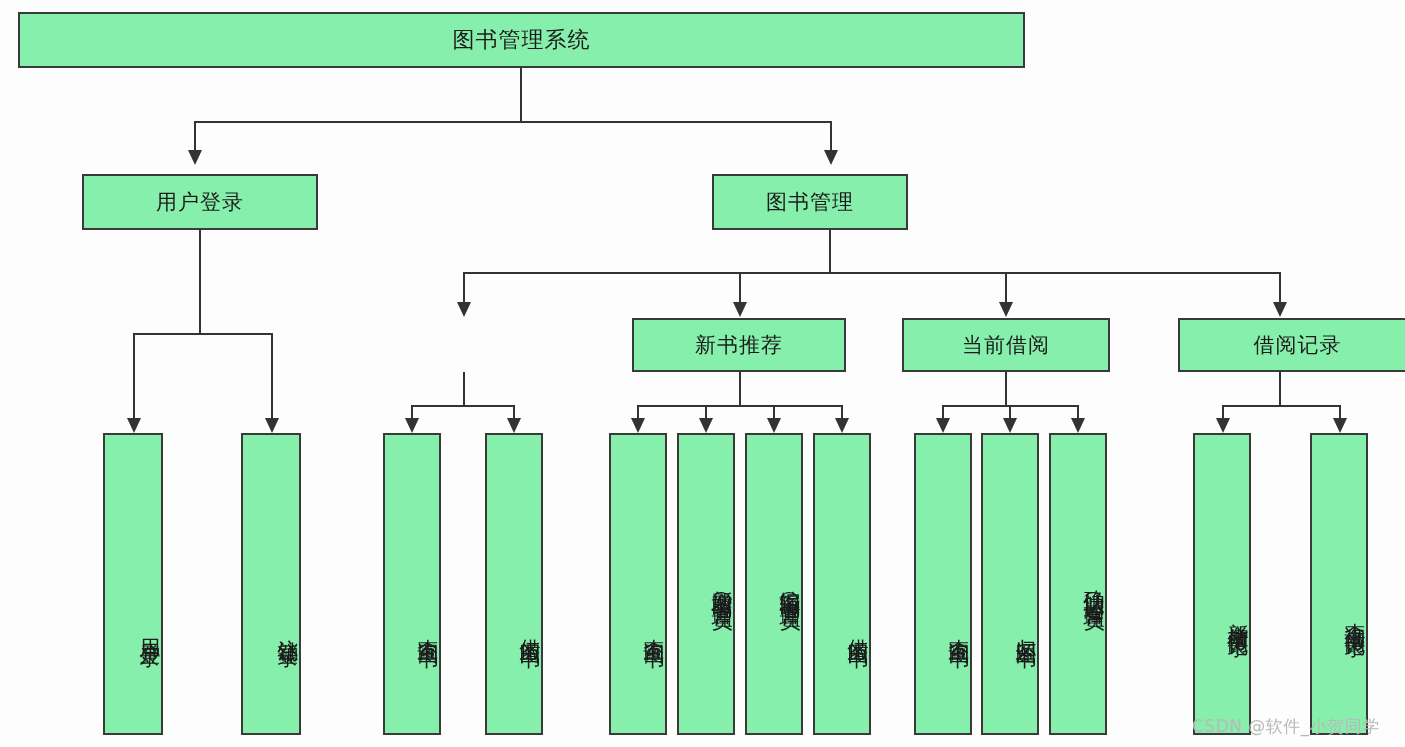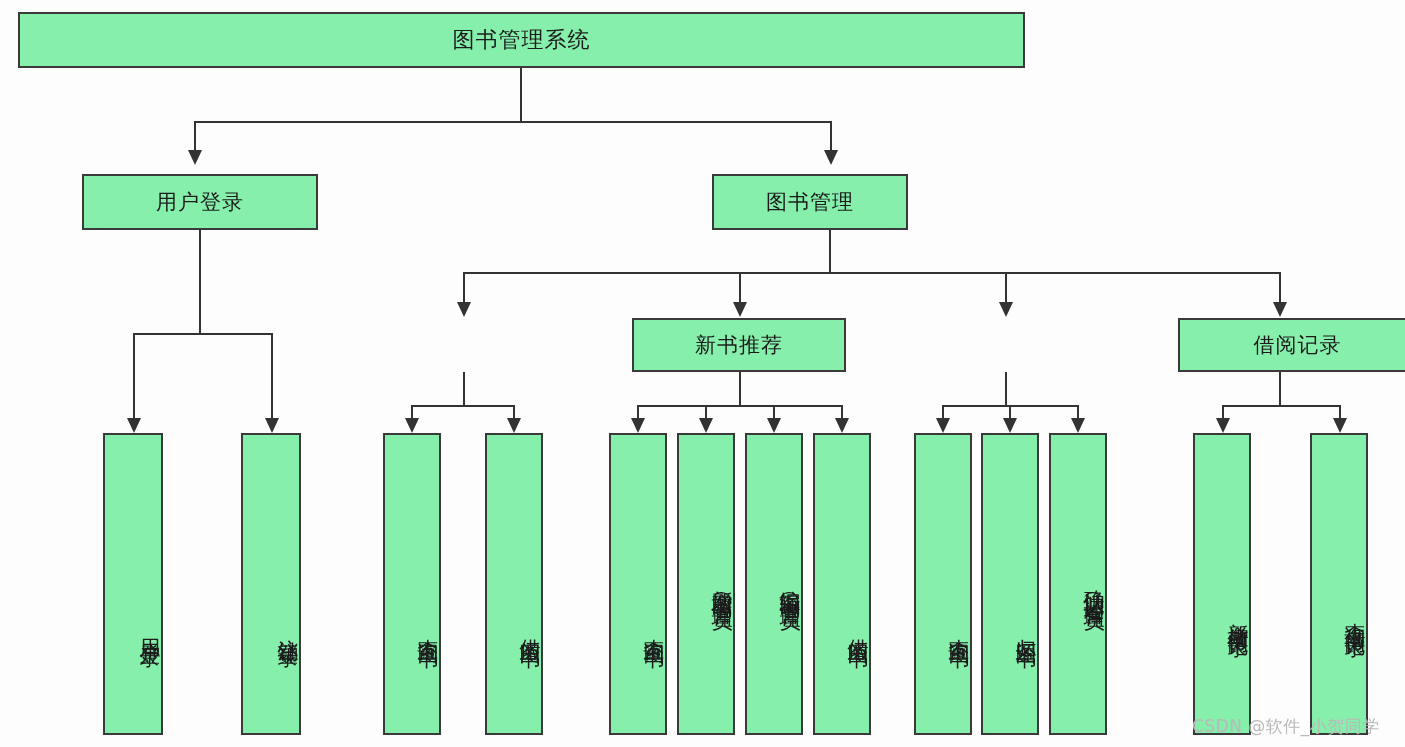--- a/index.html
+++ b/index.html
@@ -115,20 +115,23 @@
   <div class="ln v" style="left:739px; top:272px; height:31px;"></div>
   <div class="arrow" style="left:733px; top:302px;"></div>
   <div class="ln v" style="left:1005px; top:272px; height:31px;"></div>
   <div class="arrow" style="left:999px; top:302px;"></div>
   <div class="ln v" style="left:1279px; top:272px; height:31px;"></div>
   <div class="arrow" style="left:1273px; top:302px;"></div>
 
   <div class="node horizontal" style="left:632px; top:318px; width:214px; height:54px;">
     <span>新书推荐</span>
   </div>
+  <div class="node horizontal" style="left:902px; top:318px; width:208px; height:54px;">
+    <span>当前借阅</span>
+  </div>
   <div class="node horizontal" style="left:1172px; top:318px; width:239px; height:54px;margin-left:6px;">
     <span>借阅记录</span>
   </div>
 
   <div class="ln v" style="left:463px; top:372px; height:34px;"></div>
   <div class="ln h" style="left:411px; top:405px; width:104px;"></div>
   <div class="ln v" style="left:411px; top:405px; height:14px;"></div>
   <div class="arrow" style="left:405px; top:418px;"></div>
   <div class="ln v" style="left:513px; top:405px; height:14px;"></div>
   <div class="arrow" style="left:507px; top:418px;"></div>

